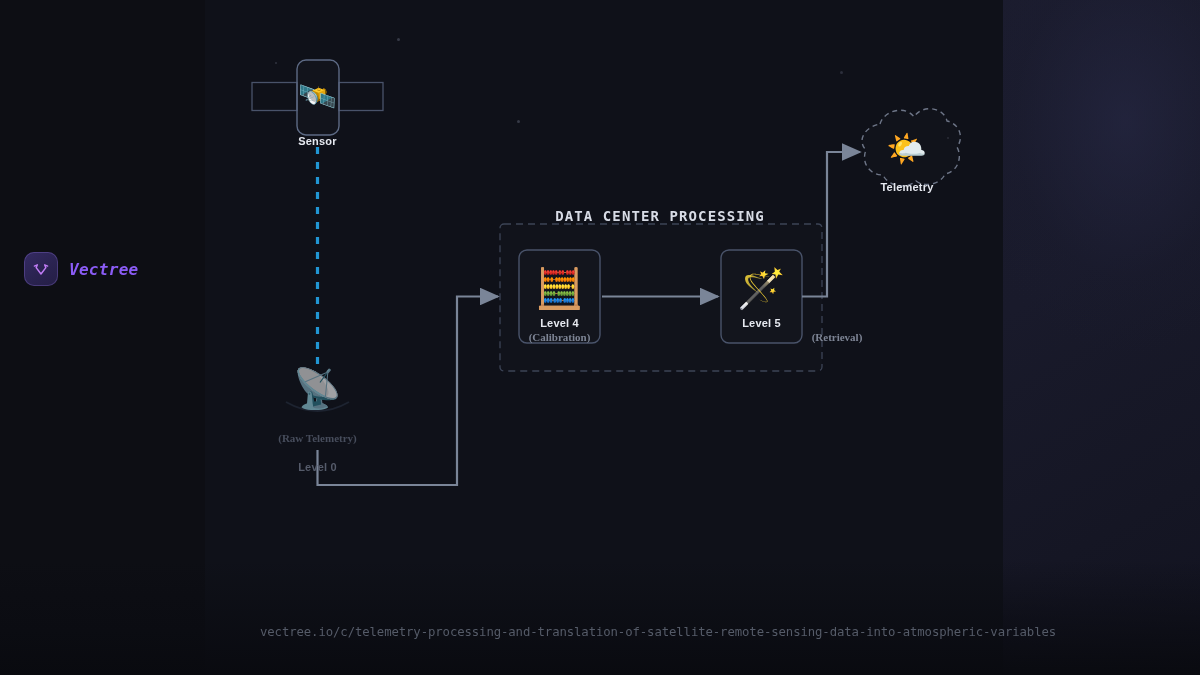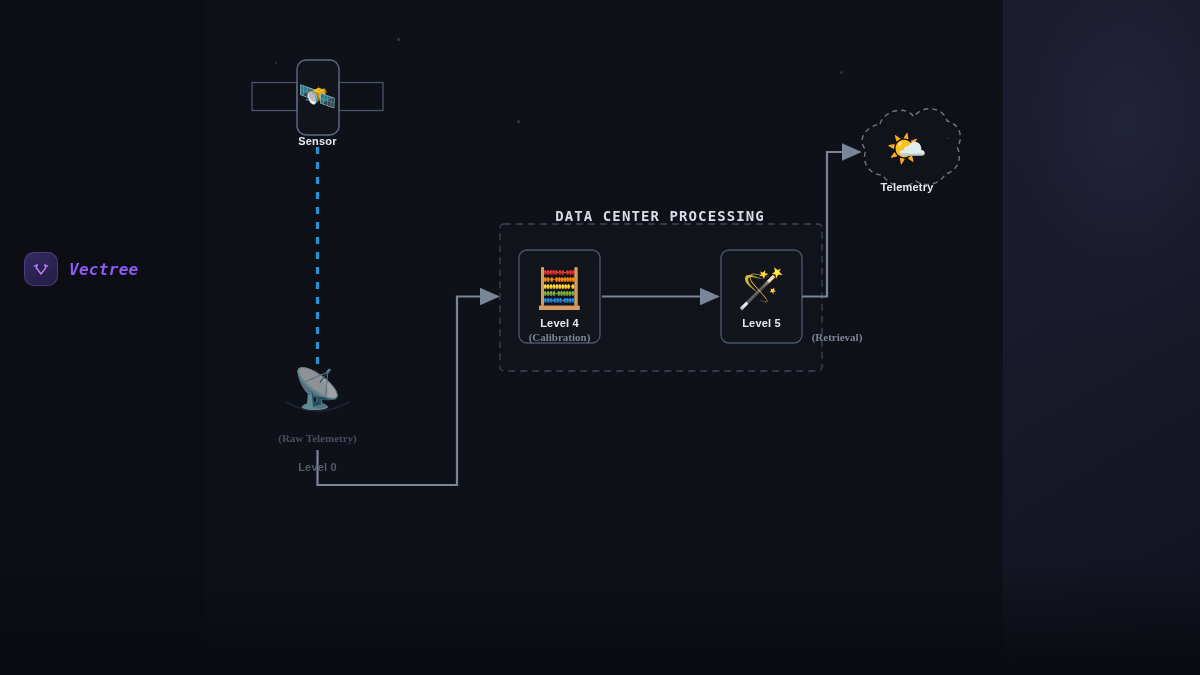--- a/index.html
+++ b/index.html
@@ -243,14 +243,15 @@
   <div class="brand">
     <div class="brand-logo">
       <svg width="20" height="20" viewBox="0 0 24 24" aria-hidden="true">
         <path d="M4 8.5 L7.6 7 L6.2 10.4 L12 18 L17.8 10.4 L16.4 7 L20 8.5" fill="none" stroke="#c07cf5" stroke-width="1.8" stroke-linecap="round" stroke-linejoin="round"></path>
       </svg>
     </div>
     <div class="brand-name">Vectree</div>
   </div>
 
 
+  <div class="url">vectree.io/c/telemetry-processing-and-translation-of-satellite-remote-sensing-data-into-atmospheric-variables</div>
 
 </div>
 
 </body></html>

